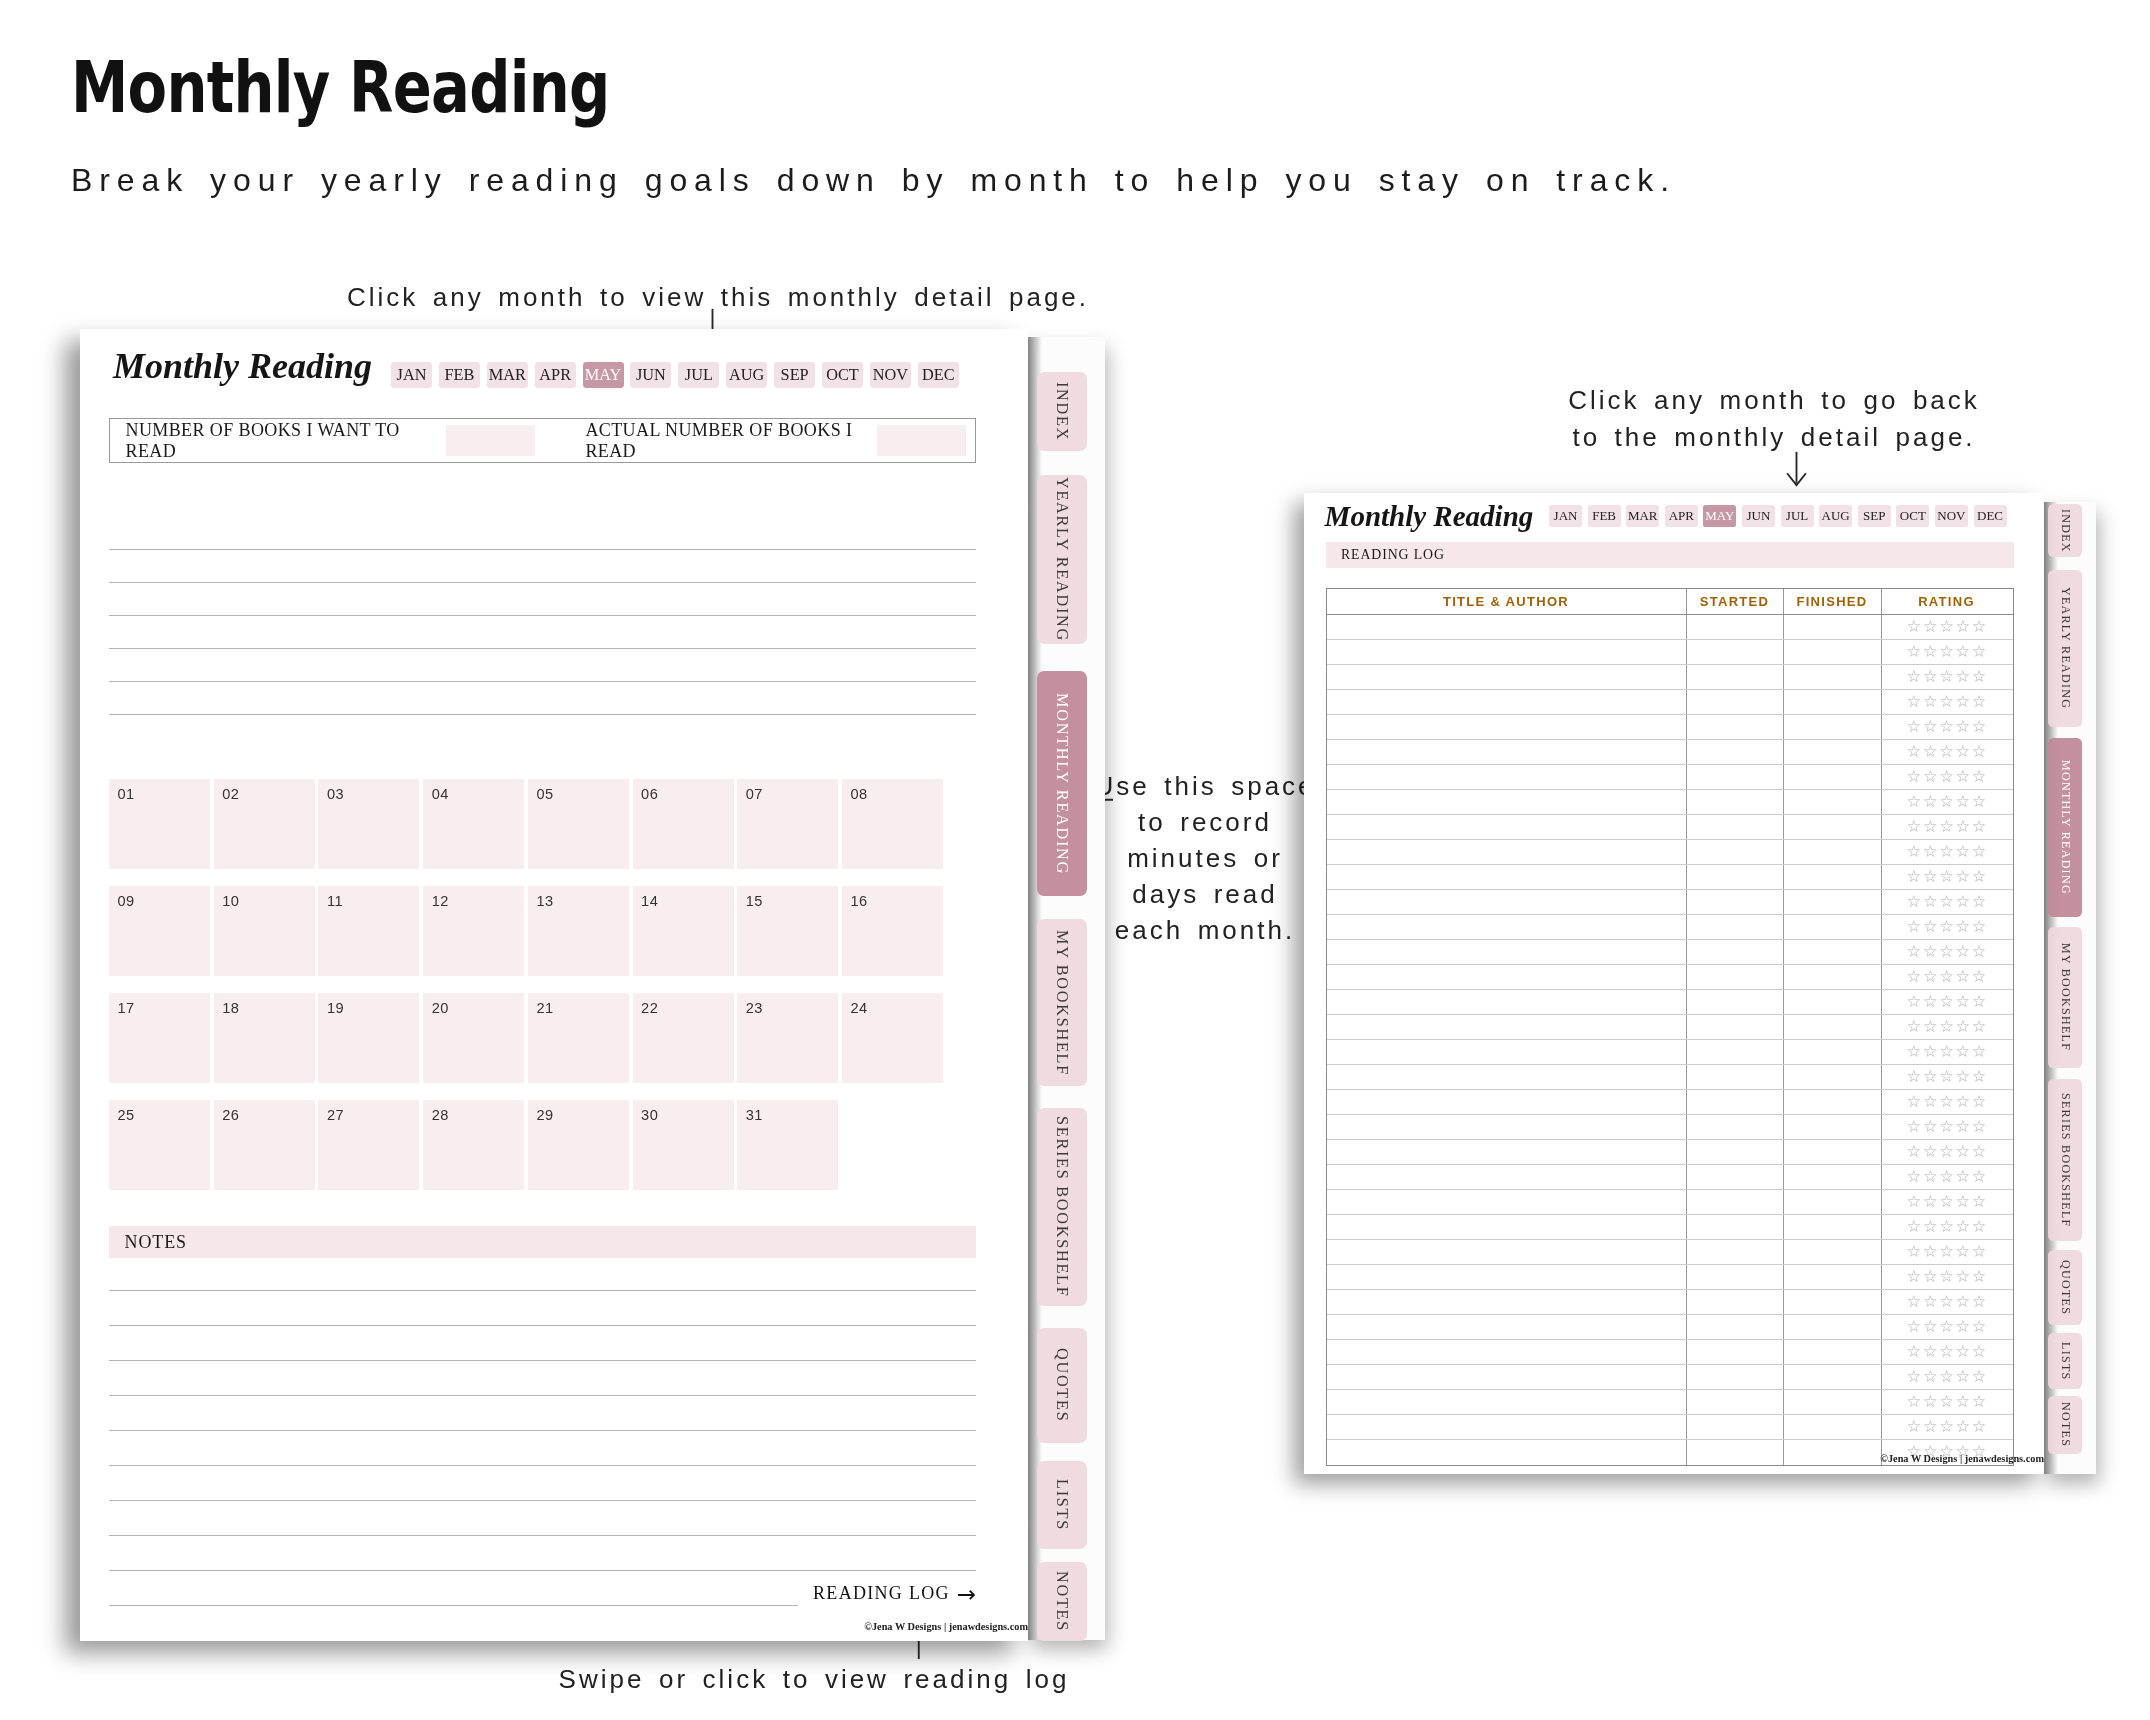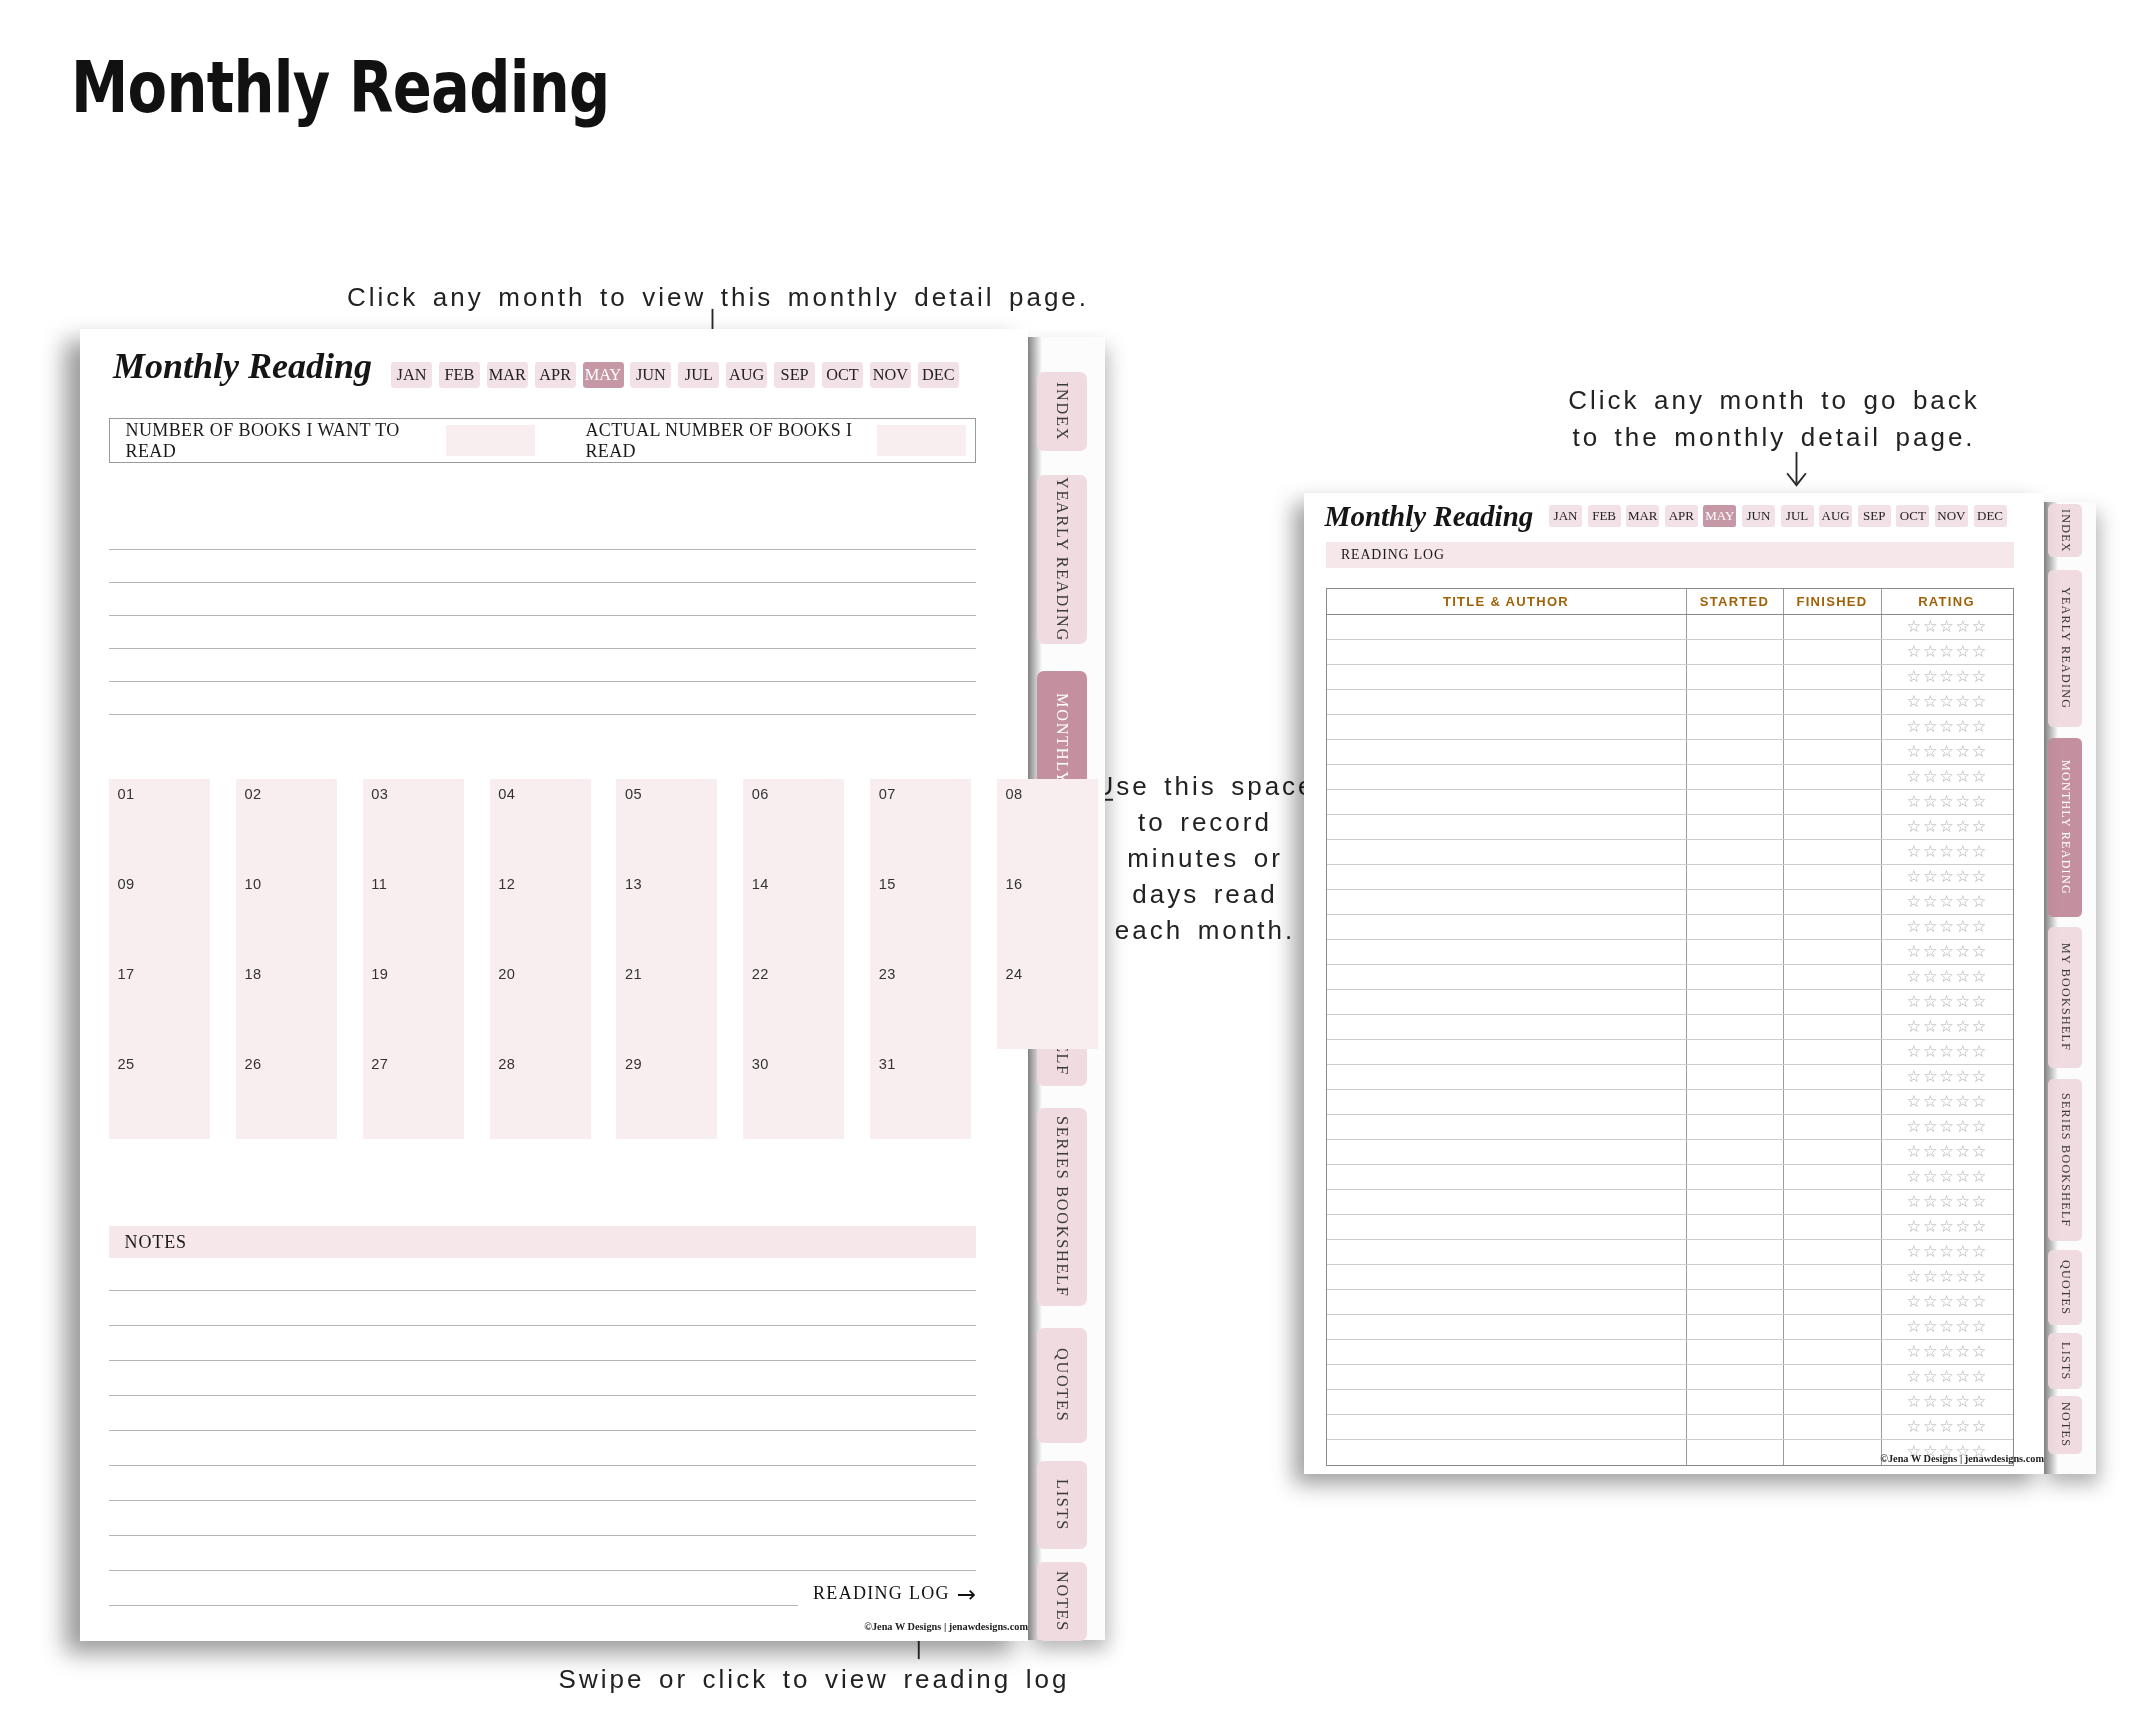--- a/index.html
+++ b/index.html
@@ -92,23 +92,23 @@
   .input-box { width:99px; height:31px; background:#f8eef0; margin-left:22.4px; }
   .input-box.right { margin-left:auto; margin-right:8.6px; }
 
   .goals-bar   { left:29px; top:156px;  width:867px; height:32px; }
   .tracker-bar { left:29px; top:405px;  width:867px; height:32px; }
   .notes-bar   { left:29px; top:897px; width:867px; height:32px; }
 
   .goal-lines { position:absolute; left:29px; top:188px; width:867px; }
   .goal-lines .gline { height:33px; border-bottom:1.3px solid #b5b5b5; }
 
-  .tracker-grid { position:absolute; left:29px; top:450px; width:989px;
+  .tracker-grid { position:absolute; left:29px; top:450px; width:834px;
     display:grid; grid-template-columns:repeat(8,101px); justify-content:space-between;
-    }
+    row-gap:17px; }
   .day-cell { height:90px; background:#f8eef0; font-size:14.6px; color:#333;
     padding:6.9px 0 0 8.6px; letter-spacing:0.4px; }
 
   .notes-lines { position:absolute; left:29px; top:927px; width:867px; }
   .notes-lines .nline { height:35px; border-bottom:1.3px solid #b5b5b5; }
   .notes-lines .nline-last { height:35px; border-bottom:none; display:flex; align-items:flex-end; }
   .nline-last .line { flex:1; border-bottom:1.3px solid #b5b5b5; height:100%; }
   .rl-label { font-family:"Liberation Serif", serif; font-size:18px; letter-spacing:1.3px;
     margin:0 6.9px 1.7px 15.5px; color:#111; }
   .rl-arrow { font-family:"DejaVu Sans", sans-serif; font-size:23px; line-height:23px;
@@ -139,20 +139,21 @@
   .log-row .cell:last-child { border-right:none; }
   .cell-stars { display:flex; align-items:center; justify-content:center; gap:1.7px; }
   .star { font-family:"DejaVu Sans", sans-serif; font-size:16.3px; line-height:16.3px; color:#b2b2b2; }
 </style>
 </head>
 <body>
 
 <div class="canvas">
 
   <div class="big-title">Monthly Reading</div>
+  <div class="subtitle">Break your yearly reading goals down by month to help you stay on track.</div>
 
   <div class="ann ann-center" style="left:718px; top:282px;">Click any month to view this monthly detail page.</div>
   <div class="arrow" style="left:697px; top:308px;">
     <svg width="31" height="48" viewBox="0 0 36 56" fill="none" stroke="#2a2a2a" stroke-width="2.2">
       <path d="M18 1 V46"></path>
         <path d="M6 33 L18 48 L30 33"></path>
     </svg>
   </div>
 
   <div class="ann ann-center" style="left:1774px; top:385px;">Click any month to go back</div>

